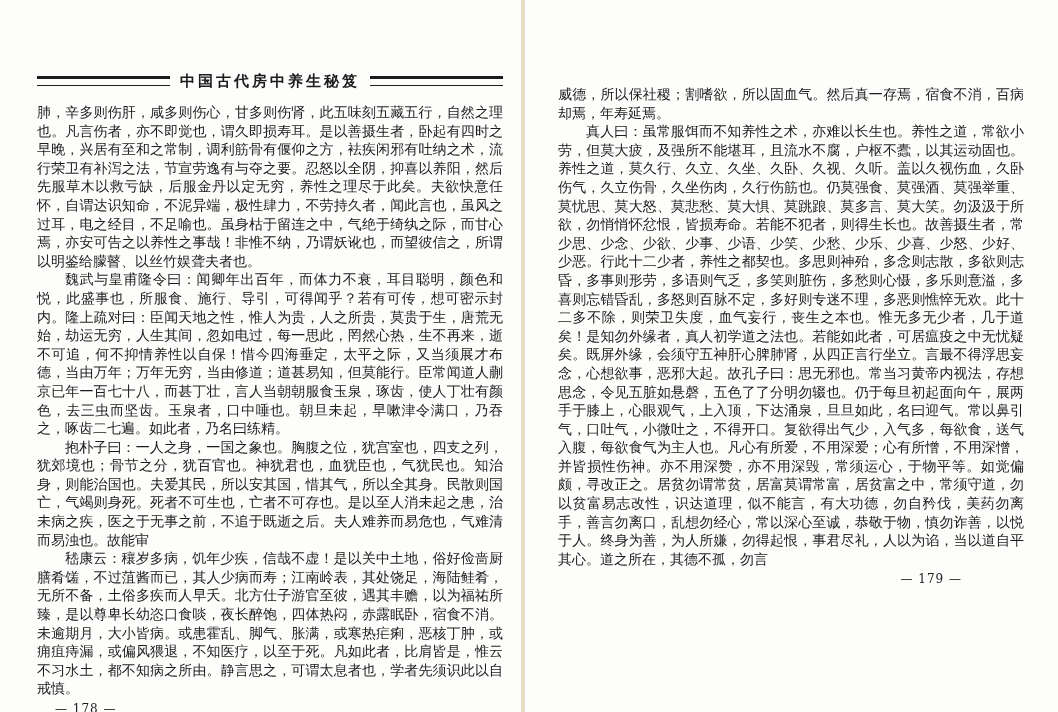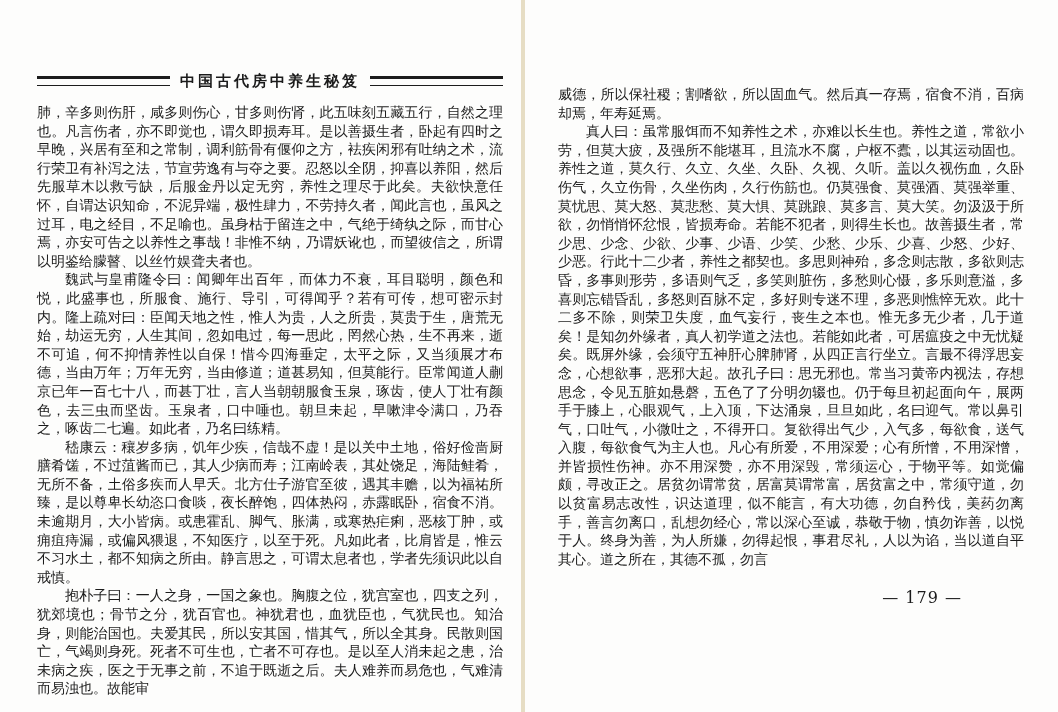--- a/index.html
+++ b/index.html
@@ -34,41 +34,41 @@
     font-size:14px;line-height:18.6px;
     text-align:justify;
     margin:0;
   }
   .indent{text-indent:2em;}
   .section-heading{
     text-align:center;font-weight:bold;font-size:23px;letter-spacing:6px;
     margin:30px 0 20px 0;
   }
   .page-number{
-    font-size:16px;letter-spacing:1px;margin-top:20px;
+    font-size:12px;letter-spacing:1px;margin-top:4px;
   }
   .pn-left{text-indent:18px;}
   .pn-right{text-align:right;padding-right:62px;}
 </style>
 </head>
 <body>
 
 <div class="gutter"></div>
 
 <div class="page page-left">
   <div class="running-head">
     <div class="dbl-rule"></div>
     <div class="running-title">中国古代房中养生秘笈</div>
     <div class="dbl-rule"></div>
   </div>
   <div class="body-text">
     <p class="para">肺，辛多则伤肝，咸多则伤心，甘多则伤肾，此五味刻五藏五行，自然之理也。凡言伤者，亦不即觉也，谓久即损寿耳。是以善摄生者，卧起有四时之早晚，兴居有至和之常制，调利筋骨有偃仰之方，袪疾闲邪有吐纳之术，流行荣卫有补泻之法，节宣劳逸有与夺之要。忍怒以全阴，抑喜以养阳，然后先服草木以救亏缺，后服金丹以定无穷，养性之理尽于此矣。夫欲快意任怀，自谓达识知命，不泥异端，极性肆力，不劳持久者，闻此言也，虽风之过耳，电之经目，不足喻也。虽身枯于留连之中，气绝于绮纨之际，而甘心焉，亦安可告之以养性之事哉！非惟不纳，乃谓妖讹也，而望彼信之，所谓以明鉴给朦瞽、以丝竹娱聋夫者也。</p>
     <p class="para indent">魏武与皇甫隆令曰：闻卿年出百年，而体力不衰，耳目聪明，颜色和悦，此盛事也，所服食、施行、导引，可得闻乎？若有可传，想可密示封内。隆上疏对曰：臣闻天地之性，惟人为贵，人之所贵，莫贵于生，唐荒无始，劫运无穷，人生其间，忽如电过，每一思此，罔然心热，生不再来，逝不可追，何不抑情养性以自保！惜今四海垂定，太平之际，又当须展才布德，当由万年；万年无穷，当由修道；道甚易知，但莫能行。臣常闻道人蒯京已年一百七十八，而甚丁壮，言人当朝朝服食玉泉，琢齿，使人丁壮有颜色，去三虫而坚齿。玉泉者，口中唾也。朝旦未起，早嗽津令满口，乃吞之，啄齿二七遍。如此者，乃名曰练精。</p>
+    <p class="para indent">抱朴子曰：一人之身，一国之象也。胸腹之位，犹宫室也，四支之列，犹郊境也；骨节之分，犹百官也。神犹君也，血犹臣也，气犹民也。知治身，则能治国也。夫爱其民，所以安其国，惜其气，所以全其身。民散则国亡，气竭则身死。死者不可生也，亡者不可存也。是以至人消未起之患，治未病之疾，医之于无事之前，不追于既逝之后。夫人难养而易危也，气难清而易浊也。故能审</p>
     <p class="para indent">嵇康云：穰岁多病，饥年少疾，信哉不虚！是以关中土地，俗好俭啬厨膳肴馐，不过菹酱而已，其人少病而寿；江南岭表，其处饶足，海陆鲑肴，无所不备，土俗多疾而人早夭。北方仕子游官至彼，遇其丰赡，以为福祐所臻，是以尊卑长幼恣口食啖，夜长醉饱，四体热闷，赤露眠卧，宿食不消。未逾期月，大小皆病。或患霍乱、脚气、胀满，或寒热疟痢，恶核丁肿，或痈疽痔漏，或偏风猥退，不知医疗，以至于死。凡如此者，比肩皆是，惟云不习水土，都不知病之所由。静言思之，可谓太息者也，学者先须识此以自戒慎。</p>
-    <p class="para indent">抱朴子曰：一人之身，一国之象也。胸腹之位，犹宫室也，四支之列，犹郊境也；骨节之分，犹百官也。神犹君也，血犹臣也，气犹民也。知治身，则能治国也。夫爱其民，所以安其国，惜其气，所以全其身。民散则国亡，气竭则身死。死者不可生也，亡者不可存也。是以至人消未起之患，治未病之疾，医之于无事之前，不追于既逝之后。夫人难养而易危也，气难清而易浊也。故能审</p>
   </div>
   <div class="page-number pn-left">— 178 —</div>
 </div>
 
 <div class="page page-right">
   <div class="body-text">
     <p class="para">威德，所以保社稷；割嗜欲，所以固血气。然后真一存焉，宿食不消，百病却焉，年寿延焉。</p>
     <p class="para indent">真人曰：虽常服饵而不知养性之术，亦难以长生也。养性之道，常欲小劳，但莫大疲，及强所不能堪耳，且流水不腐，户枢不蠹，以其运动固也。养性之道，莫久行、久立、久坐、久卧、久视、久听。盖以久视伤血，久卧伤气，久立伤骨，久坐伤肉，久行伤筋也。仍莫强食、莫强酒、莫强举重、莫忧思、莫大怒、莫悲愁、莫大惧、莫跳踉、莫多言、莫大笑。勿汲汲于所欲，勿悄悄怀忿恨，皆损寿命。若能不犯者，则得生长也。故善摄生者，常少思、少念、少欲、少事、少语、少笑、少愁、少乐、少喜、少怒、少好、少恶。行此十二少者，养性之都契也。多思则神殆，多念则志散，多欲则志昏，多事则形劳，多语则气乏，多笑则脏伤，多愁则心慑，多乐则意溢，多喜则忘错昏乱，多怒则百脉不定，多好则专迷不理，多恶则憔悴无欢。此十二多不除，则荣卫失度，血气妄行，丧生之本也。惟无多无少者，几于道矣！是知勿外缘者，真人初学道之法也。若能如此者，可居瘟疫之中无忧疑矣。既屏外缘，会须守五神肝心脾肺肾，从四正言行坐立。言最不得浮思妄念，心想欲事，恶邪大起。故孔子曰：思无邪也。常当习黄帝内视法，存想思念，令见五脏如悬磬，五色了了分明勿辍也。仍于每旦初起面向午，展两手于膝上，心眼观气，上入顶，下达涌泉，旦旦如此，名曰迎气。常以鼻引气，口吐气，小微吐之，不得开口。复欲得出气少，入气多，每欲食，送气入腹，每欲食气为主人也。凡心有所爱，不用深爱；心有所憎，不用深憎，并皆损性伤神。亦不用深赞，亦不用深毁，常须运心，于物平等。如觉偏颇，寻改正之。居贫勿谓常贫，居富莫谓常富，居贫富之中，常须守道，勿以贫富易志改性，识达道理，似不能言，有大功德，勿自矜伐，美药勿离手，善言勿离口，乱想勿经心，常以深心至诚，恭敬于物，慎勿诈善，以悦于人。终身为善，为人所嫌，勿得起恨，事君尽礼，人以为谄，当以道自平其心。道之所在，其德不孤，勿言</p>
   </div>
   <div class="page-number pn-right">— 179 —</div>

